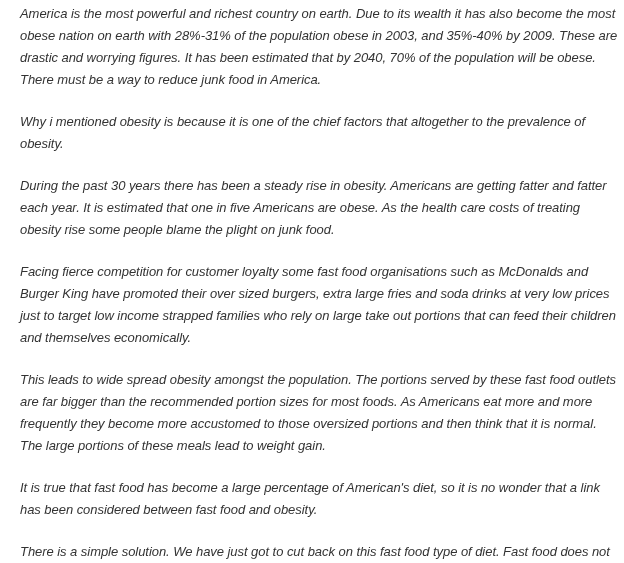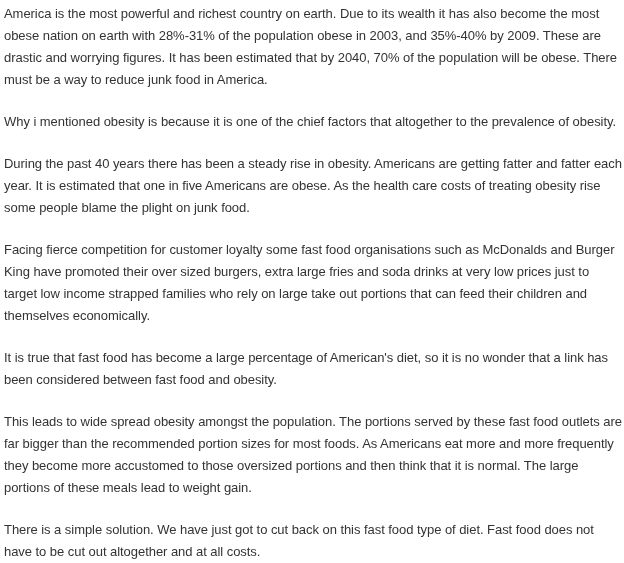--- a/index.html
+++ b/index.html
@@ -12,21 +12,22 @@
     width: 624px;
     height: 563px;
     overflow: hidden;
     font-family: "Liberation Sans", sans-serif;
   }
   .document {
     width: 624px;
     height: 563px;
     background: #ffffff;
     box-sizing: border-box;
-    padding: 3px 2px 0 4px;
+    padding: 3px 2px 0 20px;
+    font-style: italic;
   }
   .para {
     margin: 0 0 20px 0;
     padding: 0;
     font-family: "Liberation Sans", sans-serif;
     font-size: 13px;
     line-height: 22px;
     color: #333333;
     text-align: left;
     letter-spacing: -0.05px;
@@ -36,19 +37,19 @@
   .para:last-child {
     margin-bottom: 4px;
   }
 </style>
 </head>
 <body>
 
 <div class="document">
   <p class="para">America is the most powerful and richest country on earth. Due to its wealth it has also become the most obese nation on earth with 28%-31% of the population obese in 2003, and 35%-40% by 2009. These are drastic and worrying figures. It has been estimated that by 2040, 70% of the population will be obese. There must be a way to reduce junk food in America.</p>
   <p class="para">Why i mentioned obesity is because it is one of the chief factors that altogether to the prevalence of obesity.</p>
-  <p class="para">During the past 40 years there has been a steady rise in obesity. Americans are getting fatter and fatter each year. It is estimated that one in five Americans are obese. As the health care costs of treating obesity rise some people blame the plight on junk food.</p>
+  <p class="para">During the past 30 years there has been a steady rise in obesity. Americans are getting fatter and fatter each year. It is estimated that one in five Americans are obese. As the health care costs of treating obesity rise some people blame the plight on junk food.</p>
   <p class="para">Facing fierce competition for customer loyalty some fast food organisations such as McDonalds and Burger King have promoted their over sized burgers, extra large fries and soda drinks at very low prices just to target low income strapped families who rely on large take out portions that can feed their children and themselves economically.</p>
+  <p class="para">This leads to wide spread obesity amongst the population. The portions served by these fast food outlets are far bigger than the recommended portion sizes for most foods. As Americans eat more and more frequently they become more accustomed to those oversized portions and then think that it is normal. The large portions of these meals lead to weight gain.</p>
   <p class="para">It is true that fast food has become a large percentage of American's diet, so it is no wonder that a link has been considered between fast food and obesity.</p>
-  <p class="para">This leads to wide spread obesity amongst the population. The portions served by these fast food outlets are far bigger than the recommended portion sizes for most foods. As Americans eat more and more frequently they become more accustomed to those oversized portions and then think that it is normal. The large portions of these meals lead to weight gain.</p>
   <p class="para">There is a simple solution. We have just got to cut back on this fast food type of diet. Fast food does not have to be cut out altogether and at all costs.</p>
 
 </div>
 
 </body></html>

